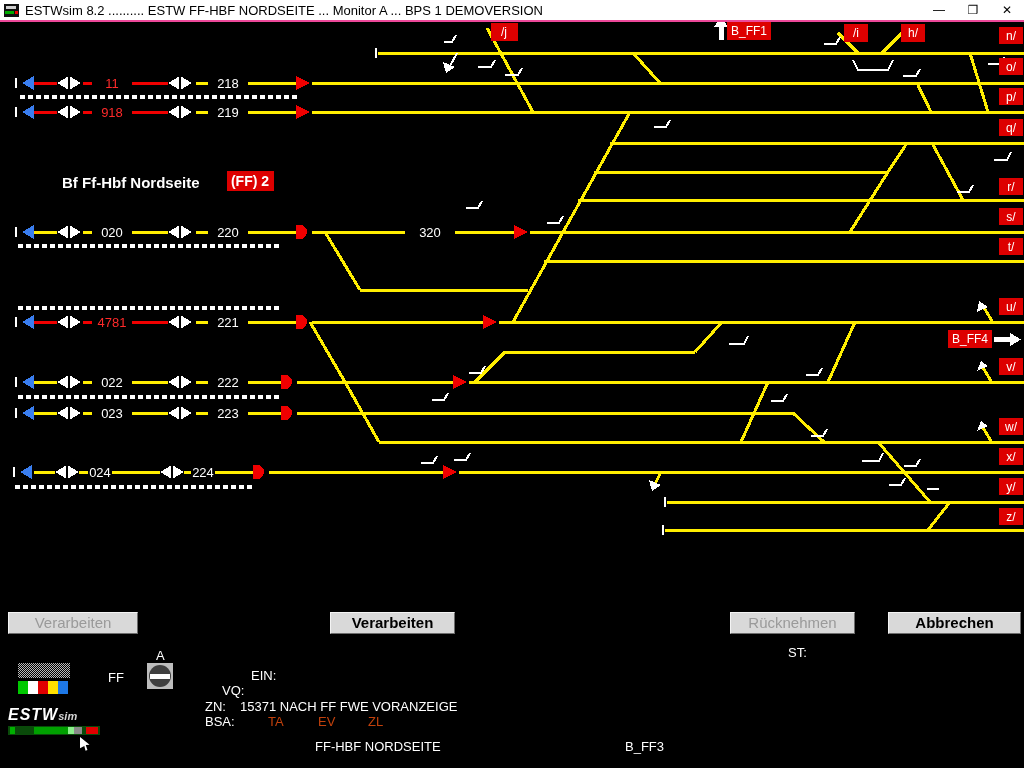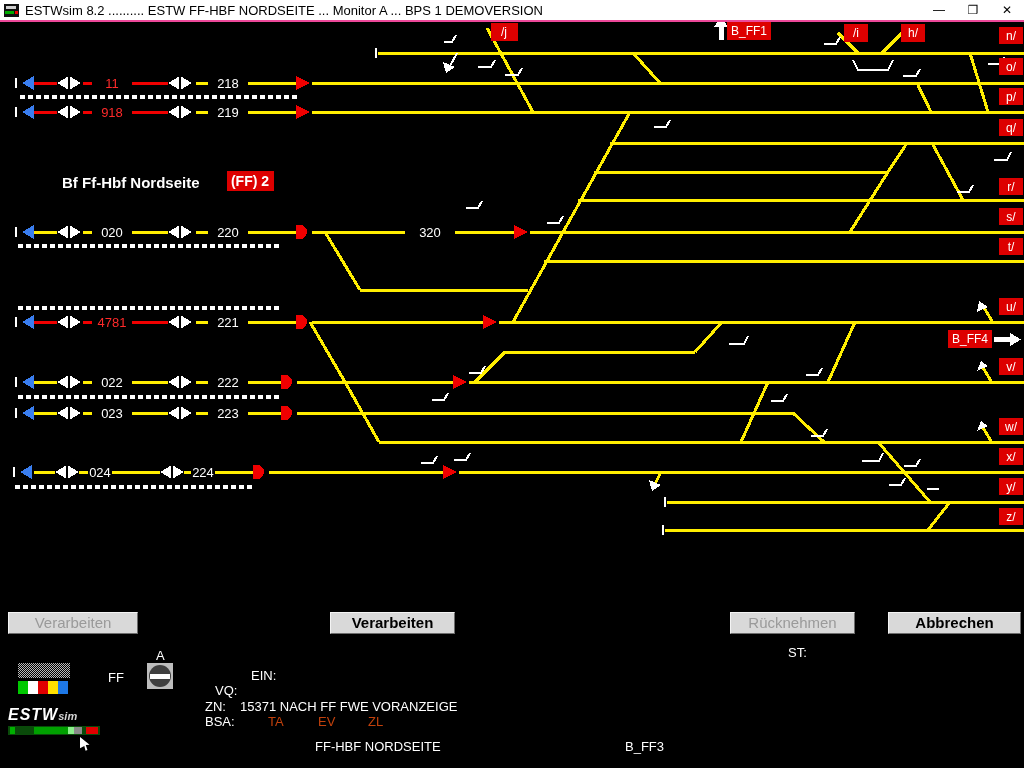--- a/index.html
+++ b/index.html
@@ -378,21 +378,21 @@
   <div class="logobar">
     <i style="left:2px;width:5px;background:#00b000"></i>
     <i style="left:26px;width:34px;background:#00a000"></i>
     <i style="left:60px;width:6px;background:#8cf08c"></i>
     <i style="left:66px;width:8px;background:#8a8a8a"></i>
     <i style="left:78px;width:12px;background:#e00000"></i>
   </div>
   <div class="cursor"></div>
 
   <div class="ptext" style="left:205px;top:668px;margin-left:46px;">EIN:</div>
-  <div class="ptext" style="left:215px;top:683px;text-align:right;">VQ:</div>
+  <div class="ptext" style="left:222px;top:683px;text-align:right;">VQ:</div>
   <div class="ptext" style="left:205px;top:699px;">ZN:</div>
   <div class="ptext" style="left:240px;top:699px;">15371 NACH FF FWE VORANZEIGE</div>
   <div class="ptext" style="left:205px;top:714px;">BSA:</div>
   <div class="ptext green" style="left:268px;top:714px;">TA</div>
   <div class="ptext green" style="left:318px;top:714px;">EV</div>
   <div class="ptext green" style="left:368px;top:714px;">ZL</div>
 
   <div class="ptext" style="left:315px;top:739px;">FF-HBF NORDSEITE</div>
   <div class="ptext" style="left:625px;top:739px;">B_FF3</div>
 

